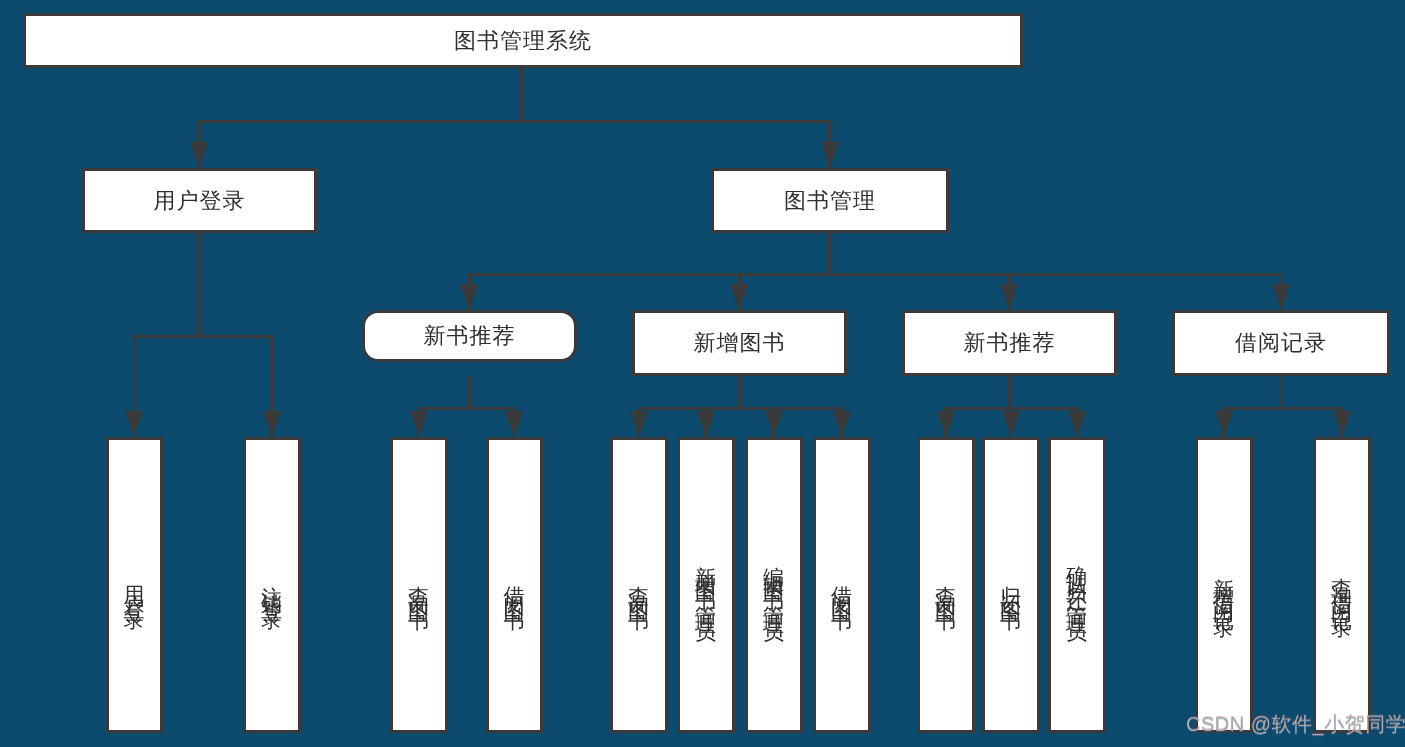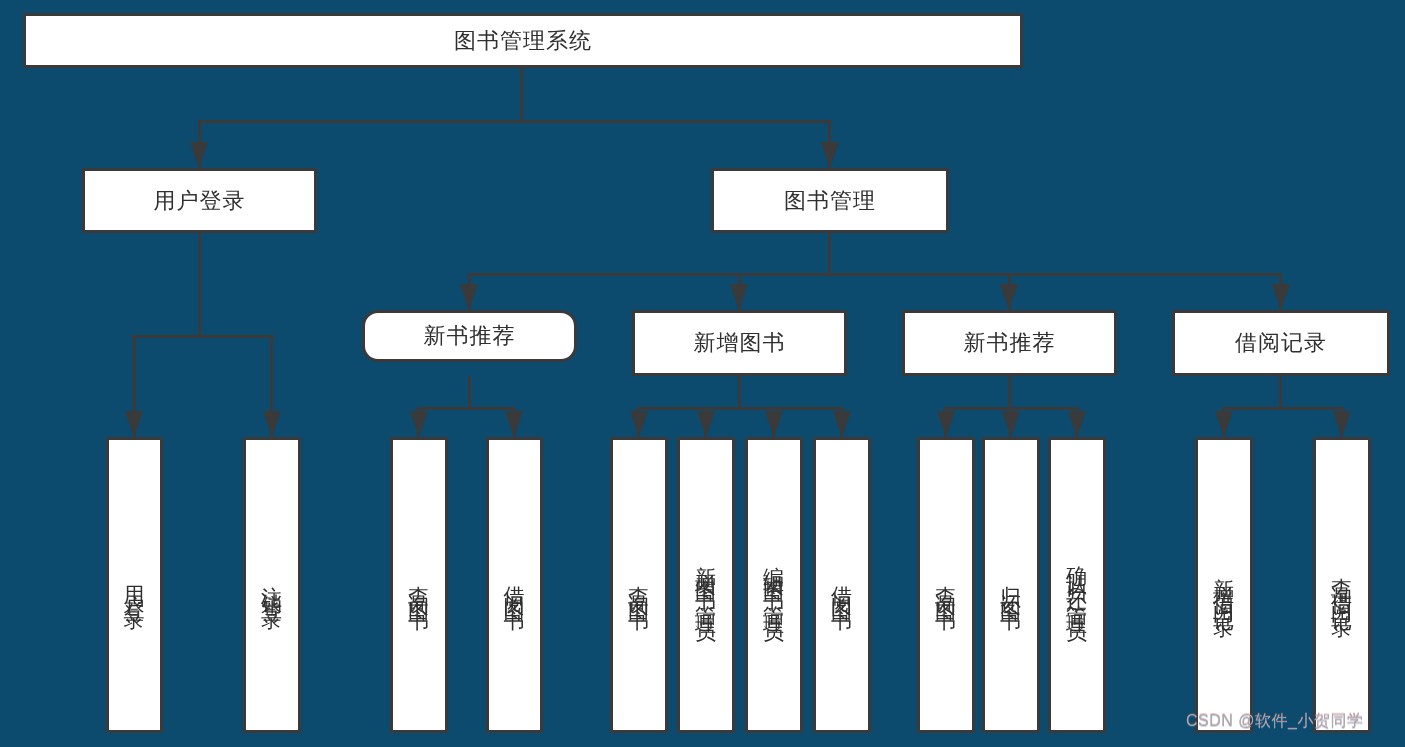--- a/index.html
+++ b/index.html
@@ -27,21 +27,21 @@
   }
   .v{position:absolute;width:3px;background:var(--line);z-index:1;}
   .h{position:absolute;height:3px;background:var(--line);z-index:1;}
   .arr{
     position:absolute;width:0;height:0;z-index:3;
     border-left:9px solid transparent;border-right:9px solid transparent;
     border-top:26px solid var(--line);
   }
   .watermark{
     position:absolute;left:1186px;top:711px;z-index:5;
-    color:var(--wm);font-size:16px;letter-spacing:0.5px;white-space:nowrap;
+    color:var(--wm);font-size:20px;letter-spacing:0.5px;white-space:nowrap;
     text-shadow:0 -1px 0 rgba(230,80,80,0.35), 0 1px 0 rgba(90,150,230,0.35);
   }
 </style>
 </head>
 <body>
 
 <div class="stage">
 
   <div class="box" style="left:23px;top:13px;width:1000px;height:55px;">图书管理系统</div>
 

